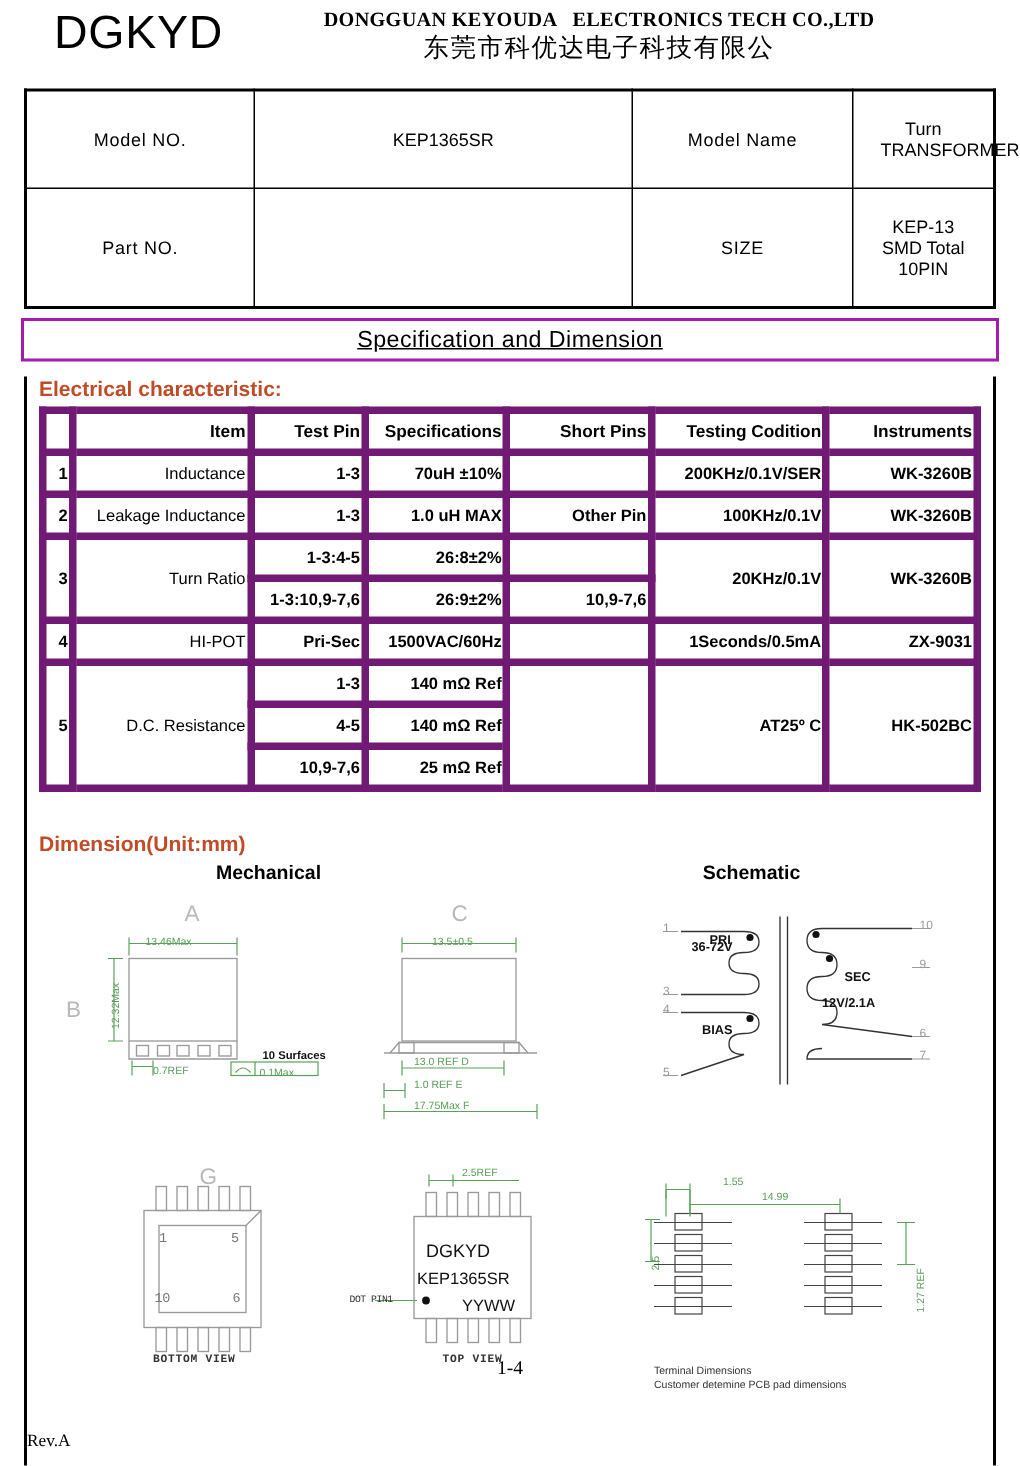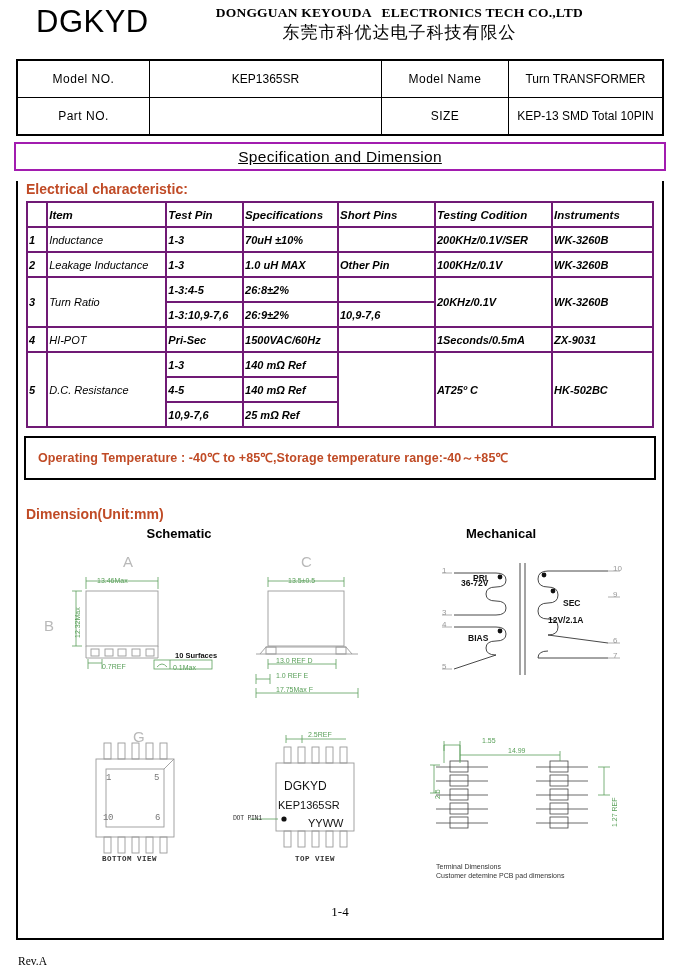--- a/index.html
+++ b/index.html
@@ -58,21 +58,21 @@
     border-collapse: collapse;
     width: 648px;
     margin: 3px auto 0 auto;
     table-layout: fixed;
   }
   .sheet-table td, .sheet-table th {
     border: 1px solid #000;
     text-align: center;
     vertical-align: middle;
     font-size: 11.5px;
-    padding: 8px;
+    padding: 18px;
     margin-left: 24px;
   }
   #info-table {
     border: 2px solid #000;
   }
   #info-table td {
     height: 20px;
     font-size: 12px;
     font-weight: 400;
   }
@@ -114,28 +114,27 @@
 
   
   #elec-table {
     border-collapse: collapse;
     width: 628px;
     margin: 0 auto;
     table-layout: fixed;
     border: 2px solid #000;
   }
   #elec-table td, #elec-table th {
-    border: 2px solid #701a75;
-    text-align: left;
+    border: 5px solid #701a75;
+    text-align: right;
     vertical-align: middle;
     font-size: 11px;
     font-weight: 700;
     padding: 0 1px;
     height: 23px;
-    font-style: italic;
   }
   #elec-table th { font-size: 11.5px; }
   #elec-table td.idx { font-weight: 700; font-size: 11px; }
   #elec-table td.reg { font-weight: 400; }
 
   
   #temp-box {
     width: 628px;
     margin: 8px auto 0 auto;
     border: 2px solid #000;
@@ -361,29 +360,26 @@
       <td>4-5</td>
       <td>140 mΩ Ref</td>
     </tr>
     <tr>
       <td>10,9-7,6</td>
       <td>25 mΩ Ref</td>
     </tr>
   </tbody>
     </table>
 
-  <div id="temp-box">
-    <div id="temp-text">Operating Temperature : -40℃  to +85℃,Storage temperature range:-40～+85℃</div>
-  </div>
 
   <div class="section-head" id="dim-head">Dimension(Unit:mm)</div>
 
   <div id="subtitles">
+    <div class="sub-title">Mechanical</div>
     <div class="sub-title">Schematic</div>
-    <div class="sub-title">Mechanical</div>
   </div>
 
   <div id="draw-area">
 
     <svg class="dwg" style="left:20px; top:14px;" width="220" height="140" viewBox="0 0 220 140">
       <g stroke="#9a9a9a" fill="none" stroke-width="0.9">
         <rect x="48" y="32" width="72" height="55"></rect>
         <path d="M48 87 L48 99 L120 99 L120 87"></path>
         <rect x="53" y="90" width="8" height="7"></rect>
         <rect x="67" y="90" width="8" height="7"></rect>

